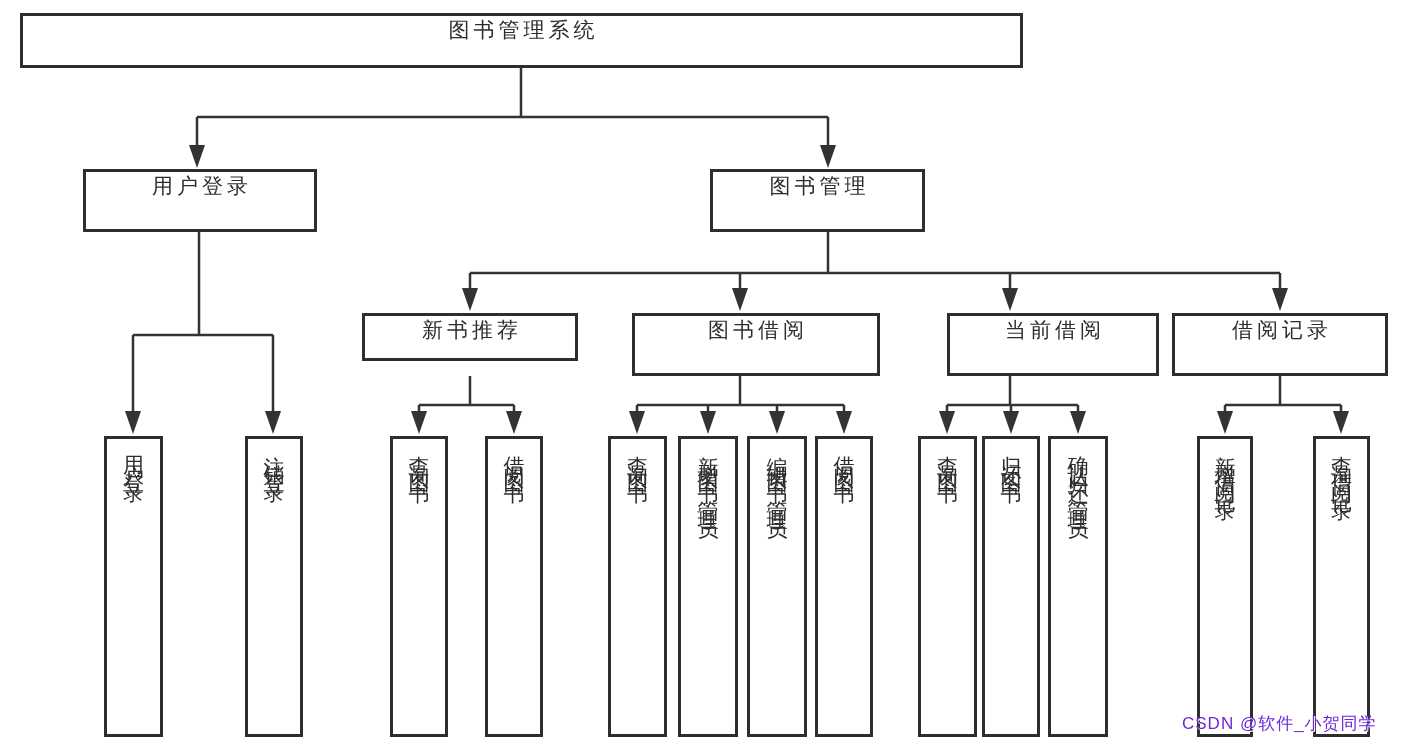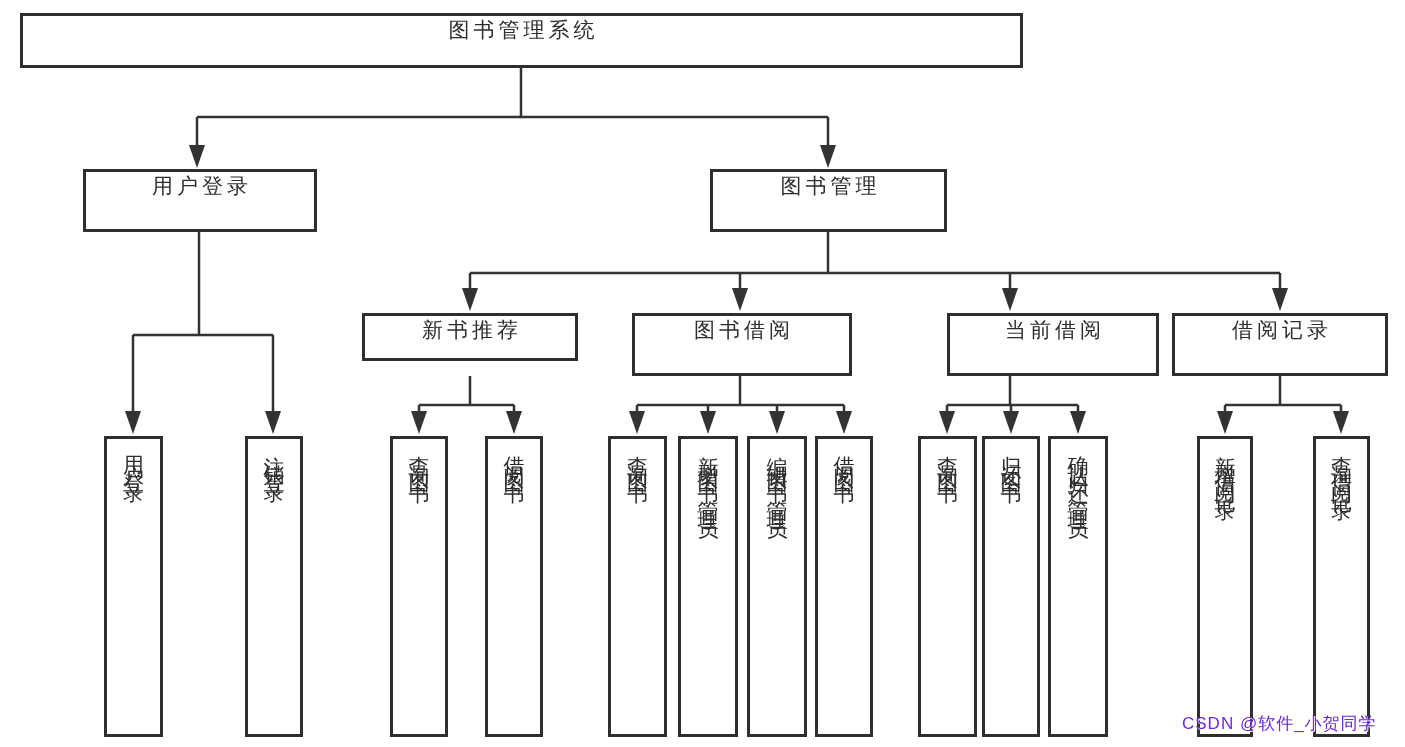--- a/index.html
+++ b/index.html
@@ -99,28 +99,28 @@
     </g>
   </svg>
 
   <div class="node hbox" style="left:20px; top:13px; width:1003px; height:55px;">
     <span class="label">图书管理系统</span>
   </div>
 
   <div class="node hbox" style="left:83px; top:169px; width:234px; height:63px;">
     <span class="label">用户登录</span>
   </div>
-  <div class="node hbox" style="left:710px; top:169px; width:237px; height:63px;">
+  <div class="node hbox" style="left:710px; top:169px; width:215px; height:63px;">
     <span class="label">图书管理</span>
   </div>
 
   <div class="node hbox" style="left:362px; top:313px; width:216px; height:48px;">
     <span class="label">新书推荐</span>
   </div>
-  <div class="node hbox" style="left:632px; top:313px; width:220px; height:63px;">
+  <div class="node hbox" style="left:632px; top:313px; width:248px; height:63px;">
     <span class="label">图书借阅</span>
   </div>
   <div class="node hbox" style="left:904px; top:313px; width:212px; height:63px;margin-left:43px;">
     <span class="label">当前借阅</span>
   </div>
   <div class="node hbox" style="left:1172px; top:313px; width:216px; height:63px;">
     <span class="label">借阅记录</span>
   </div>
 
   <div class="node vbox" style="left:104px; top:436px; width:59px; height:301px;">

